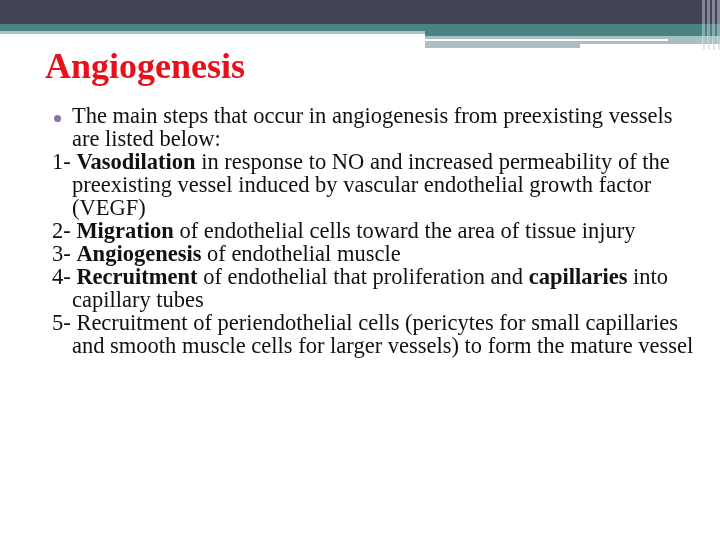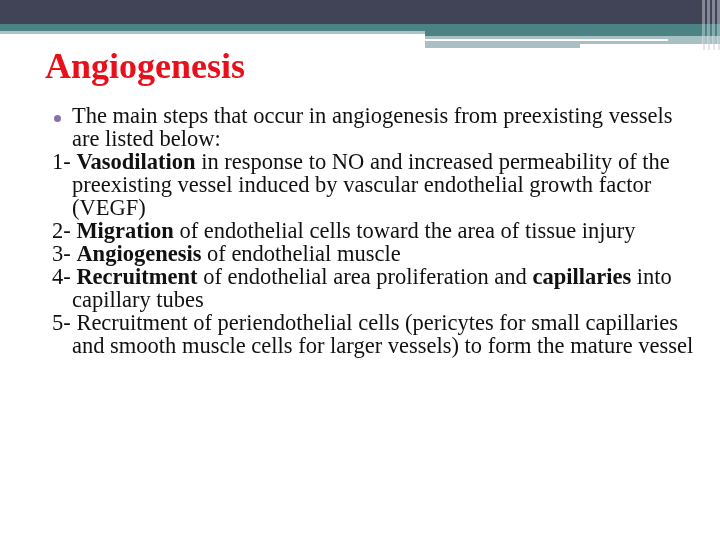--- a/index.html
+++ b/index.html
@@ -78,19 +78,19 @@
     <b>Migration</b><span> of endothelial cells toward the area of tissue injury</span>
   </p>
 
   <p class="para step">
     <span>3-</span>
     <b>Angiogenesis</b><span> of endothelial muscle</span>
   </p>
 
   <p class="para step">
     <span>4-</span>
-    <b>Recruitment</b><span> of endothelial area proliferation and </span><b>capillaries</b><span> into capillary tubes</span>
+    <b>Recruitment</b><span> of endothelial that proliferation and </span><b>capillaries</b><span> into capillary tubes</span>
   </p>
 
   <p class="para step">
     <span>5-</span><span> Recruitment of periendothelial cells (pericytes for small capillaries and smooth muscle cells for larger vessels) to form the mature vessel</span>
   </p>
 </div>
 
 </body></html>

